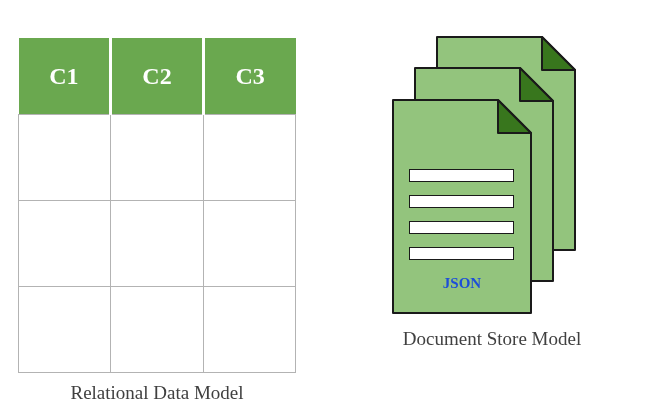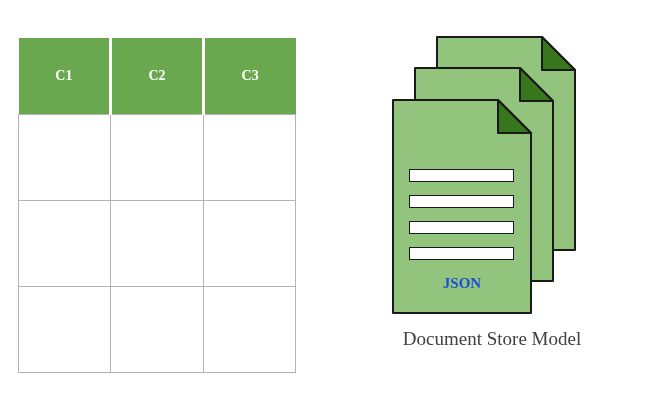--- a/index.html
+++ b/index.html
@@ -21,21 +21,21 @@
   }
   table.relational {
     border-collapse: collapse;
     width: 278px;
     table-layout: fixed;
   }
   table.relational th {
     background: #6aa84f;
     color: #ffffff;
     font-weight: bold;
-    font-size: 14px;
+    font-size: 24px;
     height: 74px;
     border-left: 3px solid #ffffff;
     text-align: center;
     vertical-align: middle;
   }
   table.relational th:first-child { border-left: none; }
   table.relational td {
     height: 83px;
     border: 1px solid #b3b3b3;
     background: #ffffff;
@@ -120,20 +120,21 @@
         </tr>
         <tr>
           <td></td>
           <td></td>
           <td></td>
         </tr>
       </tbody>
     </table>
   </div>
 
+  <div class="label label-rel">Relational Data Model</div>
 
   <div class="docs">
 
     <div class="doc doc-back">
       <svg width="140" height="215" viewBox="0 0 140 215">
         <path d="M1,1 H106 L139,34 V214 H1 Z" stroke="#1a1a1a" stroke-width="2" stroke-linejoin="round" fill="#93c47d"></path>
         <polygon points="106,1 106,34 139,34" stroke="#1a1a1a" stroke-width="2" stroke-linejoin="round" fill="#38761d"></polygon>
       </svg>
     </div>
 

